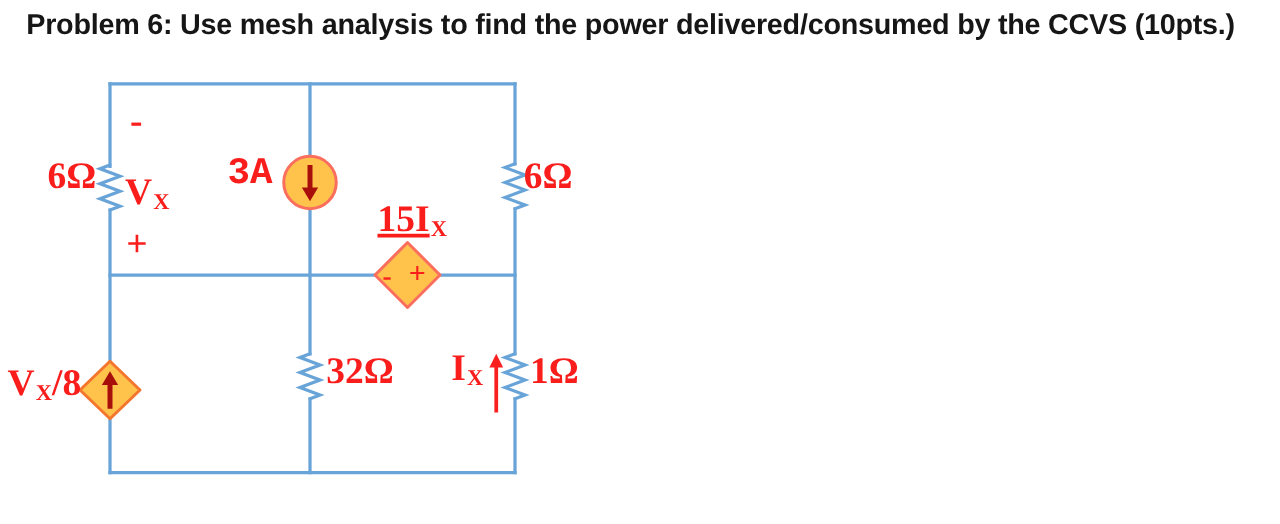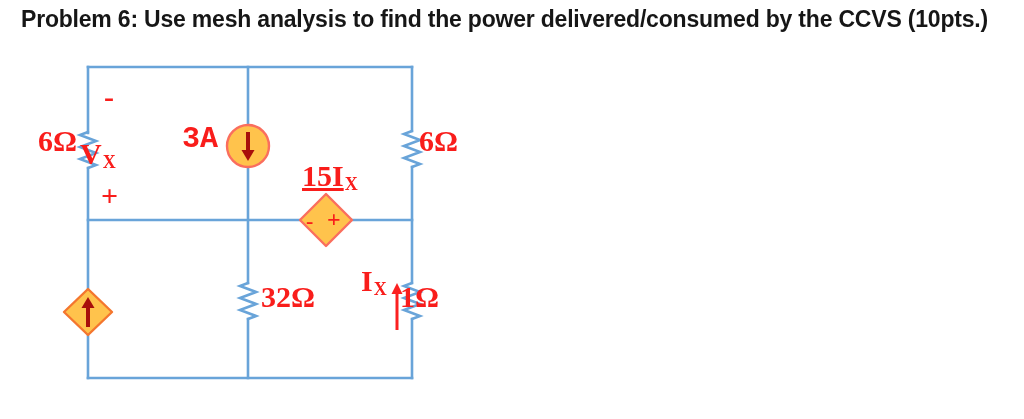--- a/index.html
+++ b/index.html
@@ -110,36 +110,37 @@
     </g>
 
     <g>
       <path class="arrow-red-shaft" d="M397,330 V293"></path>
       <polygon class="arrow-red-head" points="397,283 391.5,294 402.5,294"></polygon>
     </g>
   </svg>
 
   <div class="clabel" style="left:38px; top:126px;">6Ω</div>
 
-  <div class="clabel" style="left:80px; top:139px;text-align:right;"><span>V</span><sub>X</sub></div>
+  <div class="clabel" style="left:100px; top:139px;text-align:right;"><span>V</span><sub>X</sub></div>
 
   <div class="clabel" style="left:104px; top:82px;">-</div>
 
   <div class="clabel" style="left:101px; top:181px;">+</div>
 
   <div class="clabel" style="left:182px; top:124px;font-family:Liberation Mono, monospace;">3A</div>
 
   <div class="clabel" style="left:419px; top:126px;">6Ω</div>
 
   <div class="clabel" style="left:302px; top:161px;text-decoration:underline;"><span>15I</span><sub>X</sub></div>
 
   <div class="clabel sign-small" style="left:306px; top:210px;">-</div>
 
   <div class="clabel sign-plus-ccvs" style="left:327px; top:207px;">+</div>
 
+  <div class="clabel" style="left:6px; top:292px;"><span>V</span><sub>X</sub><span>/8</span></div>
 
   <div class="clabel" style="left:261px; top:282px;">32Ω</div>
 
-  <div class="clabel" style="left:361px; top:266px;"><span>I</span><sub>X</sub></div>
+  <div class="clabel" style="left:361px; top:280px;"><span>I</span><sub>X</sub></div>
 
-  <div class="clabel" style="left:400px; top:282px;">1Ω</div>
+  <div class="clabel" style="left:424px; top:282px;">1Ω</div>
 
 </div>
 
 </body></html>

